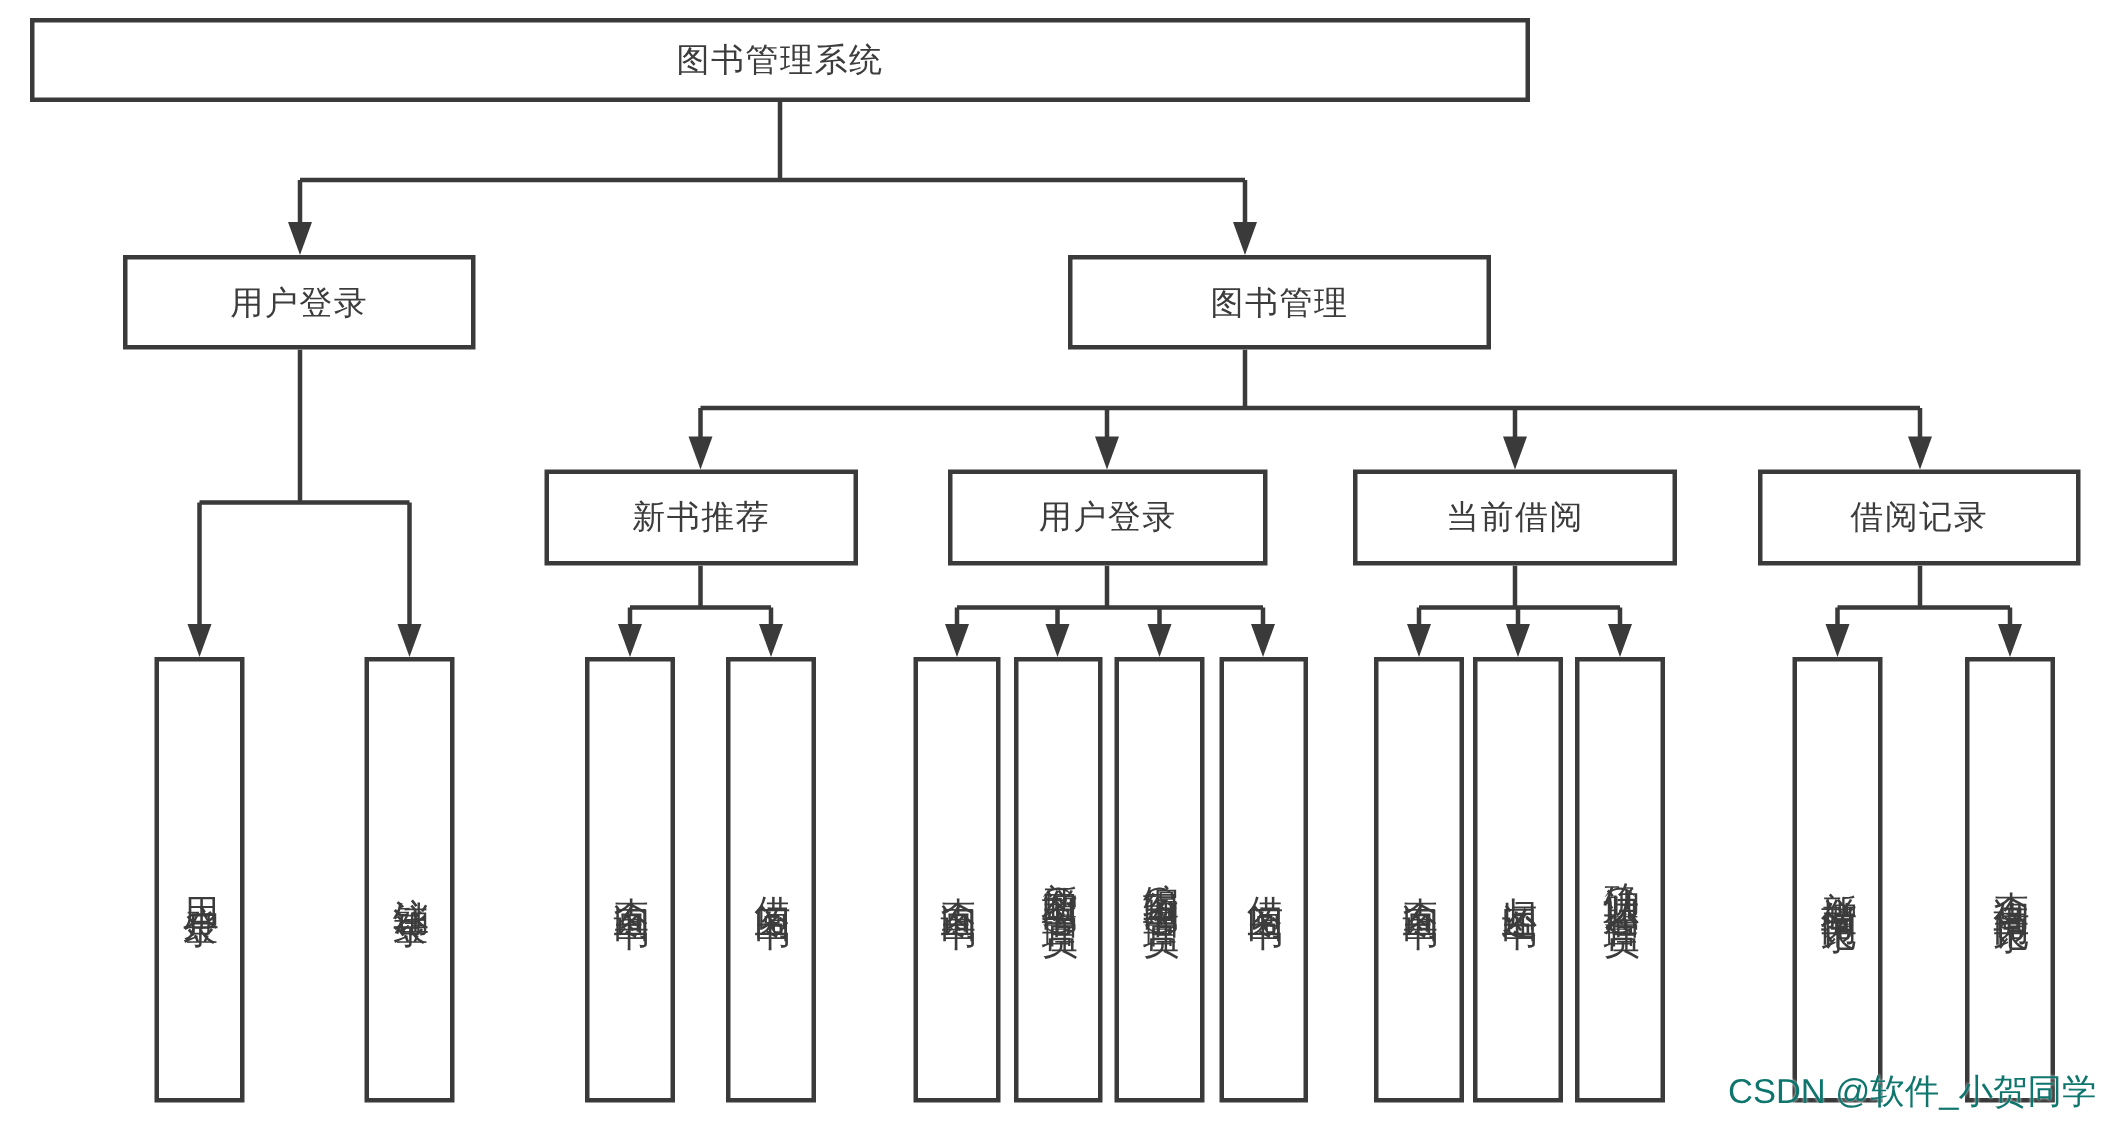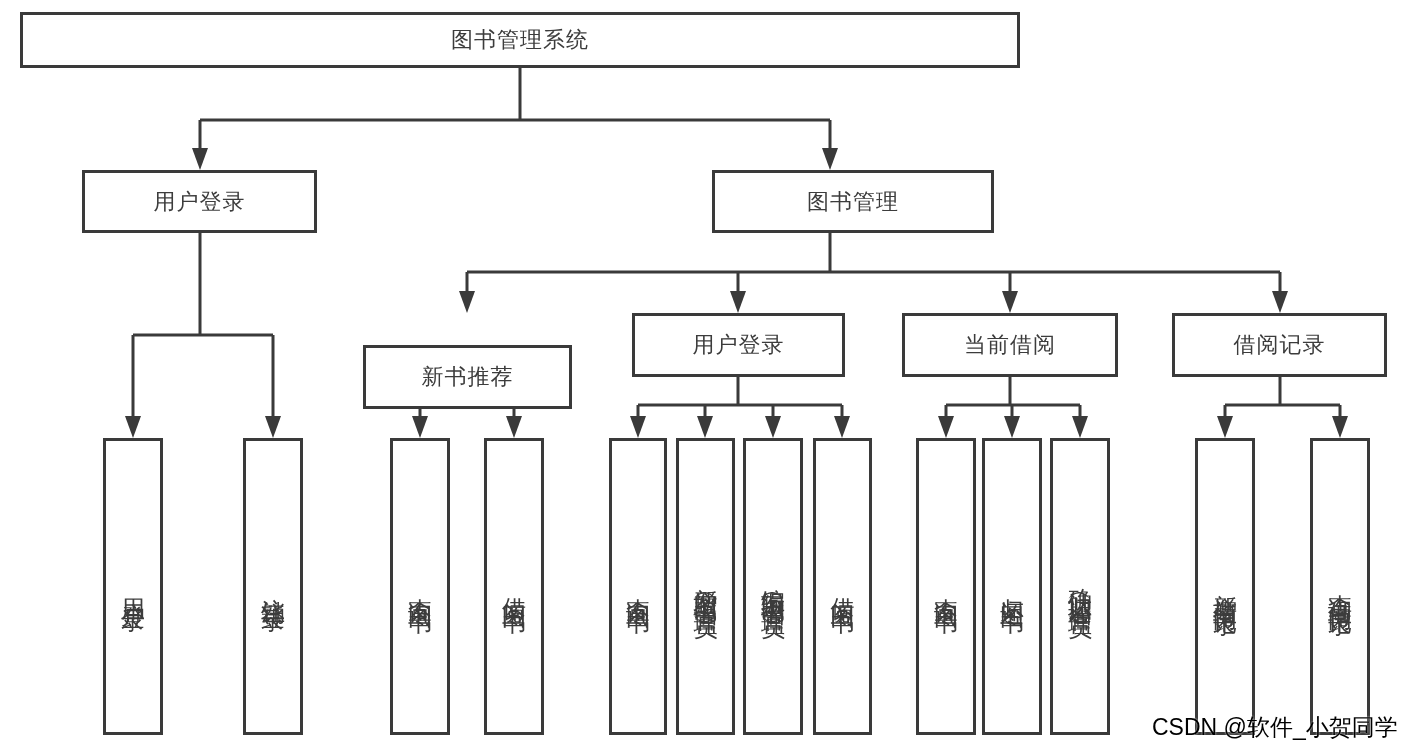--- a/index.html
+++ b/index.html
@@ -42,21 +42,21 @@
     letter-spacing: 4px;
     line-height: 1;
   }
   .node span { white-space: nowrap; }
   .watermark {
     position: absolute;
     left: 1152px;
     top: 712px;
     z-index: 5;
     font-size: 23px;
-    color: #000000;
+    color: #0f766e;
     text-shadow: 0 0 2px #ffffff;
     white-space: nowrap;
   }
 </style>
 </head>
 <body>
 
 <div class="canvas">
 
   <svg class="wires" viewBox="0 0 1405 747">
@@ -103,21 +103,21 @@
     <span>图书管理系统</span>
   </div>
 
   <div class="node" style="left:82px; top:170px; width:235px; height:63px;">
     <span>用户登录</span>
   </div>
   <div class="node" style="left:712px; top:170px; width:282px; height:63px;">
     <span>图书管理</span>
   </div>
 
-  <div class="node" style="left:363px; top:313px; width:209px; height:64px;margin-top:32px;">
+  <div class="node" style="left:363px; top:313px; width:209px; height:64px;">
     <span>新书推荐</span>
   </div>
   <div class="node" style="left:632px; top:313px; width:213px; height:64px;">
     <span>用户登录</span>
   </div>
   <div class="node" style="left:902px; top:313px; width:216px; height:64px;">
     <span>当前借阅</span>
   </div>
   <div class="node" style="left:1172px; top:313px; width:215px; height:64px;">
     <span>借阅记录</span>

